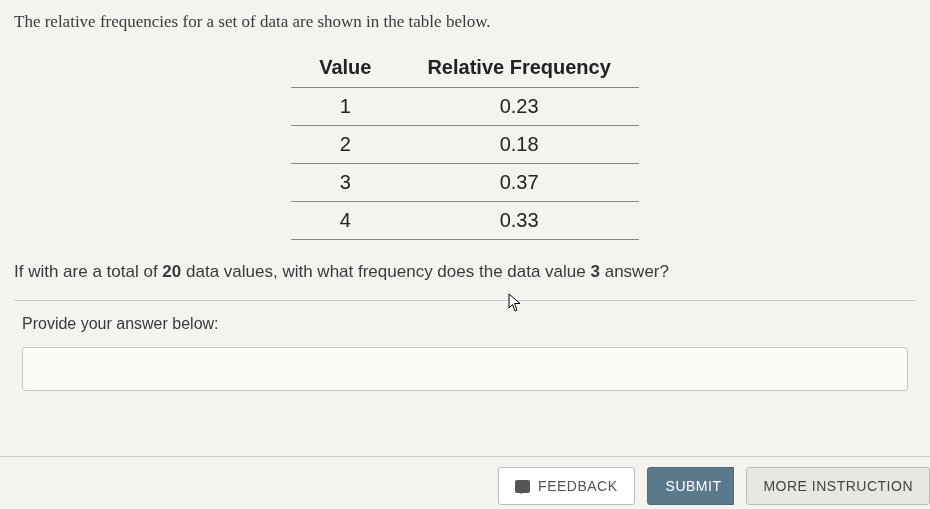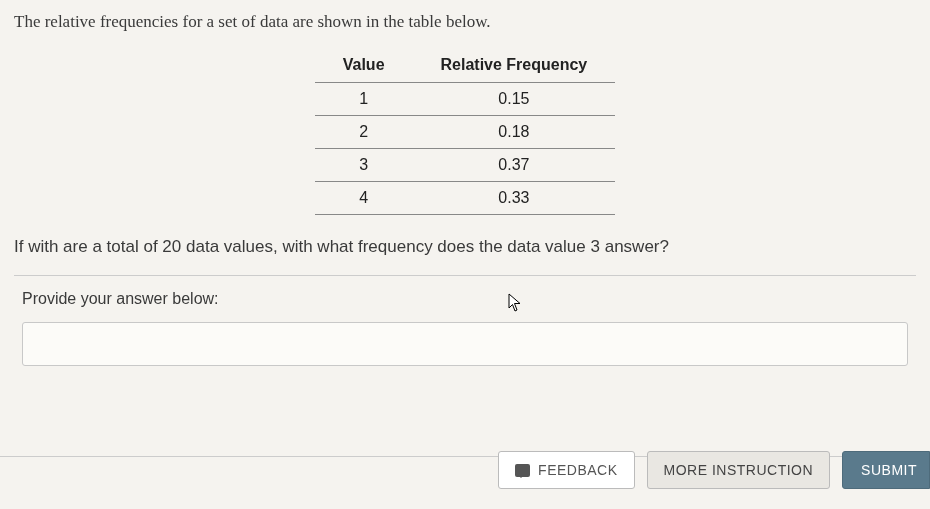--- a/index.html
+++ b/index.html
@@ -17,21 +17,21 @@
   }
   .intro {
     font-size: 17px;
     color: #3a3a3a;
     margin-bottom: 18px;
     font-family: Liberation Serif, serif;
   }
   table.freq {
     margin: 0 auto 22px auto;
     border-collapse: collapse;
-    font-size: 16px;
+    font-size: 20px;
   }
   table.freq th {
     font-weight: 600;
     padding: 6px 28px 8px 28px;
     text-align: center;
     color: #222;
   }
   table.freq td {
     border-top: 1px solid #888;
     padding: 7px 28px;
@@ -39,21 +39,21 @@
     color: #222;
   }
   table.freq tr:last-child td {
     border-bottom: 1px solid #888;
   }
   .question {
     font-size: 17px;
     color: #3a3a3a;
     margin-bottom: 6px;
   }
-  .question .bold { font-weight: 400; }
+  .question .bold { font-weight: 700; }
   hr.divider {
     border: none;
     border-top: 1px solid #ccc;
     margin: 18px 0 14px 0;
   }
   .prompt {
     font-size: 16px;
     color: #3a3a3a;
     margin: 12px 0 14px 8px;
   }
@@ -64,21 +64,21 @@
     border: 1px solid #c8c8c8;
     border-radius: 3px;
     background: #fcfbf8;
     padding: 8px 10px;
     font-size: 15px;
     outline: none;
   }
   .button-row {
     position: absolute;
     right: 0;
-    bottom: 20px;
+    bottom: 4px;
     display: flex;
     align-items: center;
     gap: 12px;
     padding-right: 0;
   }
   .btn {
     font-size: 14px;
     letter-spacing: 0.5px;
     padding: 10px 16px;
     border-radius: 3px;
@@ -144,21 +144,21 @@
   <table class="freq">
     <thead>
       <tr>
         <th>Value</th>
         <th>Relative Frequency</th>
       </tr>
     </thead>
     <tbody>
       <tr>
         <td>1</td>
-        <td>0.15</td>
+        <td>0.23</td>
       </tr>
       <tr>
         <td>2</td>
         <td>0.18</td>
       </tr>
       <tr>
         <td>3</td>
         <td>0.37</td>
       </tr>
       <tr>
@@ -179,23 +179,23 @@
   <input type="text" class="answer-box" value="" style="">
 </div>
 
 <hr class="bottom-line">
 
 <div class="button-row">
   <button class="btn btn-feedback">
     <span class="icon-chat"></span>
     <span>FEEDBACK</span>
   </button>
+  <button class="btn btn-submit">
+    <span>SUBMIT</span>
+  </button>
   <button class="btn btn-more">
     <span>MORE INSTRUCTION</span>
   </button>
-  <button class="btn btn-submit">
-    <span>SUBMIT</span>
-  </button>
 </div>
 
 <svg class="cursor" viewBox="0 0 14 20">
   <path d="M1 1 L1 15 L4.5 11.5 L7 18 L9 17 L6.5 10.5 L12 10.5 Z" fill="#fff" stroke="#000" stroke-width="1"></path>
 </svg>
 
 </body></html>

